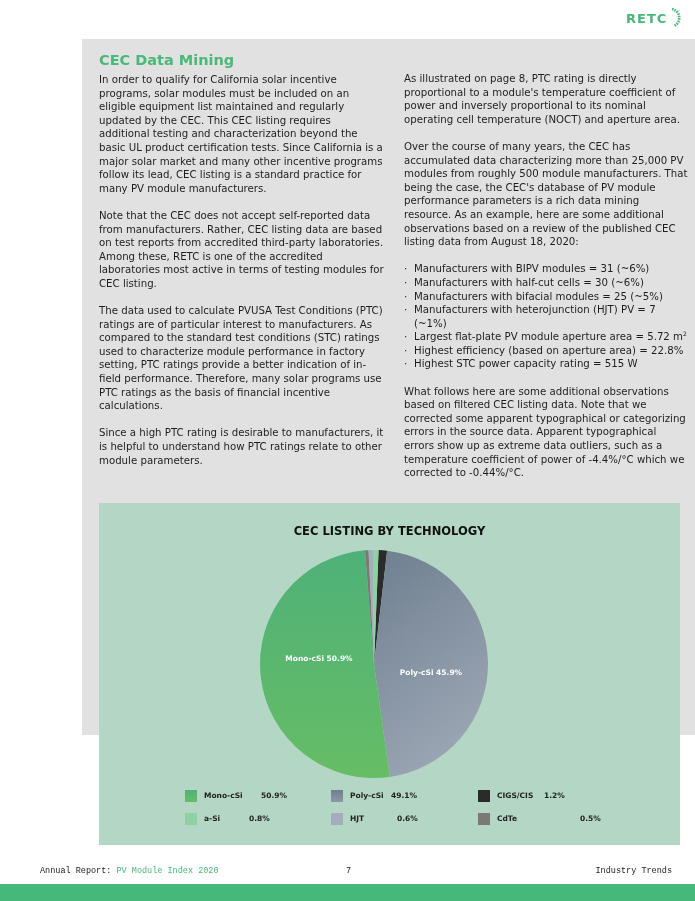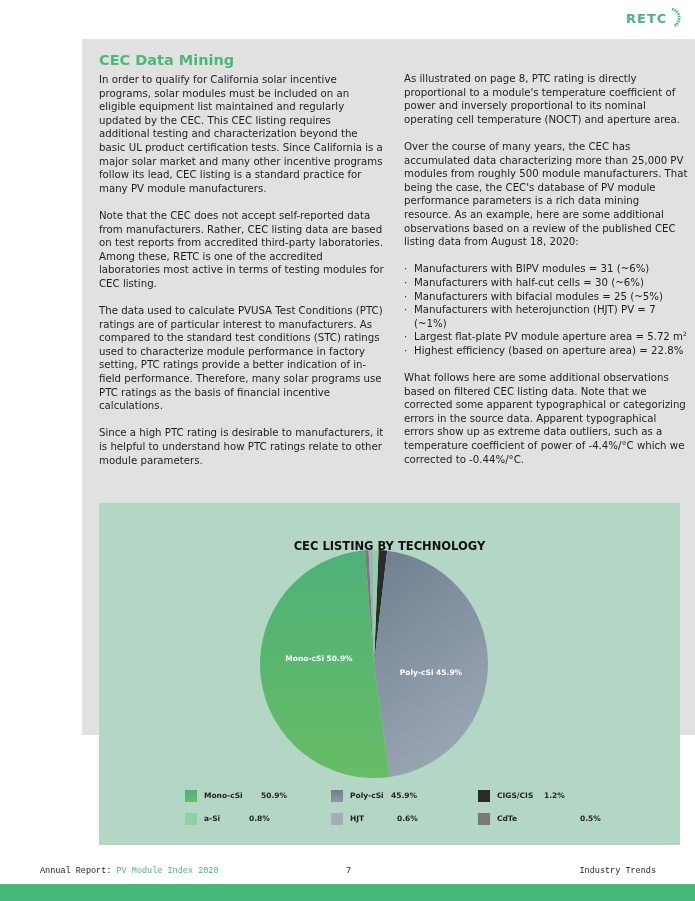--- a/index.html
+++ b/index.html
@@ -12,21 +12,21 @@
   .title { position:absolute; left:17px; top:13px; font-size:14.5px; font-weight:bold; color:#49b978; }
   .col { position:absolute; font-size:10.2px; line-height:13.6px; color:#1e1e1e; }
   .col p { margin:0 0 13.6px 0; }
   .col-left { left:17px; top:34px; width:285px; }
   .col-right { left:322px; top:33px; width:285px; }
   ul.bul { list-style:none; margin:0 0 13.6px 0; padding:0; }
   ul.bul li { position:relative; padding-left:10px; }
   ul.bul li::before { content:"·"; position:absolute; left:0; top:0; }
   sup { font-size:6px; vertical-align:top; line-height:8px; }
   .chart { position:absolute; left:17px; top:464px; width:581px; height:342px; background:#b4d7c5; }
-  .chart-title { position:absolute; left:0; width:100%; top:36px; text-align:center; font-weight:bold;
+  .chart-title { position:absolute; left:0; width:100%; top:21px; text-align:center; font-weight:bold;
                  font-size:11.5px; color:#111; }
   .pie { position:absolute; left:160px; top:46px; width:230px; height:230px; }
   .legend { position:absolute; left:86px; top:287px; width:420px; }
   .leg-item { position:absolute; height:14px; font-size:7.5px; font-weight:bold; color:#222; }
   .sw { position:absolute; left:0; top:0; width:12px; height:12px; }
   .leg-label { position:absolute; left:19px; top:1px; white-space:nowrap; }
   .leg-val { position:absolute; top:1px; white-space:nowrap; }
   .footer { position:absolute; top:866px; font-size:8.5px; color:#222;font-family:Liberation Mono, monospace; }
   .footer .accent { color:#46b87a; }
   .bottom-bar { position:absolute; left:0; top:884px; width:695px; height:17px; background:#46b87a; }
@@ -54,20 +54,21 @@
   <div class="col col-right">
     <p>As illustrated on page 8, PTC rating is directly proportional to a module's temperature coefficient of power and inversely proportional to its nominal operating cell temperature (NOCT) and aperture area.</p>
     <p>Over the course of many years, the CEC has accumulated data characterizing more than 25,000 PV modules from roughly 500 module manufacturers. That being the case, the CEC's database of PV module performance parameters is a rich data mining resource. As an example, here are some additional observations based on a review of the published CEC listing data from August 18, 2020:</p>
     <ul class="bul">
       <li><span>Manufacturers with BIPV modules = 31 (~6%)</span></li>
       <li><span>Manufacturers with half-cut cells = 30 (~6%)</span></li>
       <li><span>Manufacturers with bifacial modules = 25 (~5%)</span></li>
       <li><span>Manufacturers with heterojunction (HJT) PV = 7 (~1%)</span></li>
       <li><span>Largest flat-plate PV module aperture area = 5.72 m</span><sup>2</sup></li>
       <li><span>Highest efficiency (based on aperture area) = 22.8%</span></li>
+      <li><span>Highest STC power capacity rating = 515 W</span></li>
     </ul>
     <p>What follows here are some additional observations based on filtered CEC listing data. Note that we corrected some apparent typographical or categorizing errors in the source data. Apparent typographical errors show up as extreme data outliers, such as a temperature coefficient of power of -4.4%/°C which we corrected to -0.44%/°C.</p>
   </div>
 
   <div class="chart">
     <div class="chart-title">CEC LISTING BY TECHNOLOGY</div>
     <svg class="pie" viewBox="-115 -115 230 230" id="pie-svg">
       <defs>
         <linearGradient id="gMono" x1="0" y1="0" x2="0" y2="1">
           <stop offset="0" stop-color="#4fb179"></stop>
@@ -92,21 +93,21 @@
 
     <div class="legend">
       <div class="leg-item" style="left:0;top:0;">
         <span class="sw" style="background:linear-gradient(#4fb179,#66bd65);"></span>
         <span class="leg-label">Mono-cSi</span>
         <span class="leg-val" style="left:52px;padding-left:24px;">50.9%</span>
       </div>
       <div class="leg-item" style="left:146px;top:0;">
         <span class="sw" style="background:linear-gradient(#6f7f8f,#8d98a6);"></span>
         <span class="leg-label">Poly-cSi</span>
-        <span class="leg-val" style="left:60px;">45.9%</span>
+        <span class="leg-val" style="left:60px;">49.1%</span>
       </div>
       <div class="leg-item" style="left:293px;top:0;">
         <span class="sw" style="background:#2b2b2b;"></span>
         <span class="leg-label">CIGS/CIS</span>
         <span class="leg-val" style="left:66px;">1.2%</span>
       </div>
       <div class="leg-item" style="left:0;top:23px;">
         <span class="sw" style="background:#8fd0a5;"></span>
         <span class="leg-label">a-Si</span>
         <span class="leg-val" style="left:64px;">0.8%</span>
@@ -122,14 +123,14 @@
         <span class="leg-val" style="left:66px;padding-left:36px;">0.5%</span>
       </div>
     </div>
   </div>
 </div>
 
 <div class="footer" style="left:40px;">
   <span>Annual Report: </span><span class="accent">PV Module Index 2020</span>
 </div>
 <div class="footer" style="left:346px;">7</div>
-<div class="footer" style="right:39px;">Industry Trends</div>
+<div class="footer" style="right:23px;">Industry Trends</div>
 <div class="bottom-bar"></div>
 
 </body></html>

